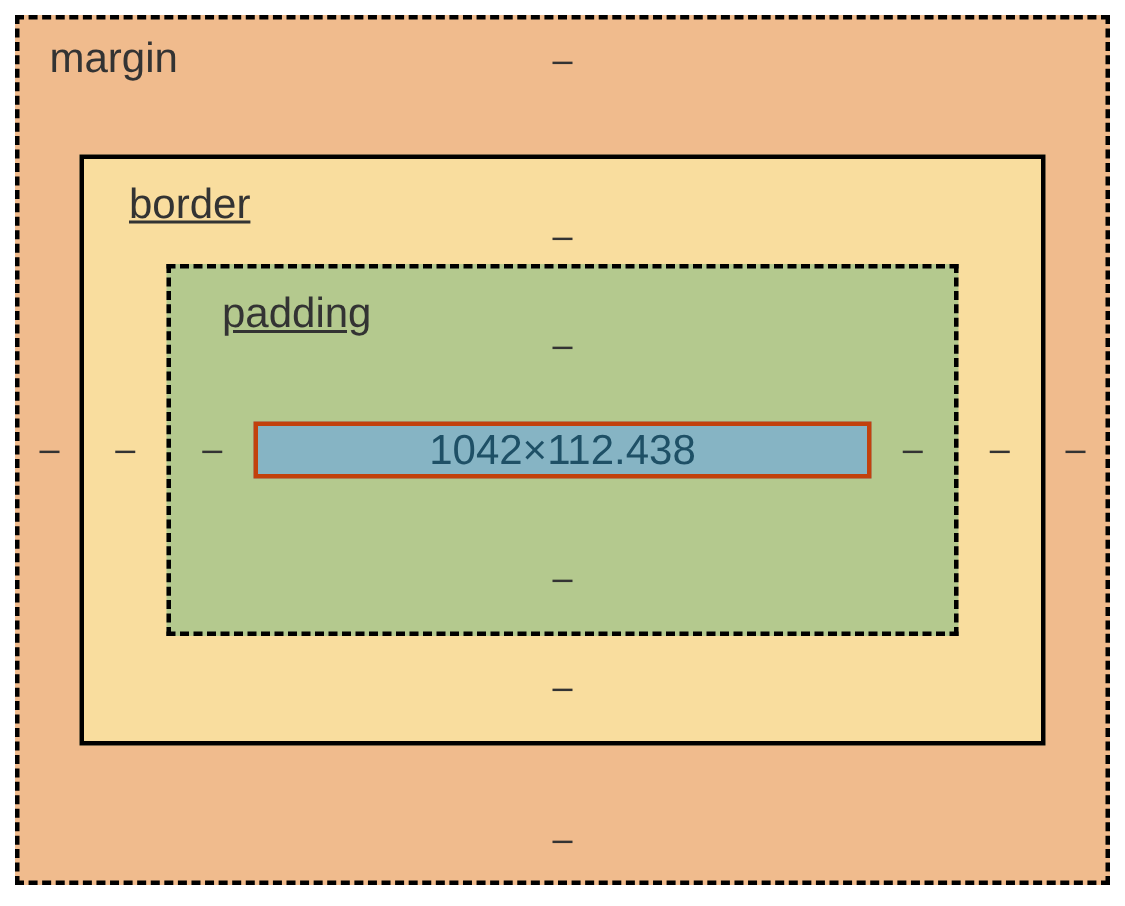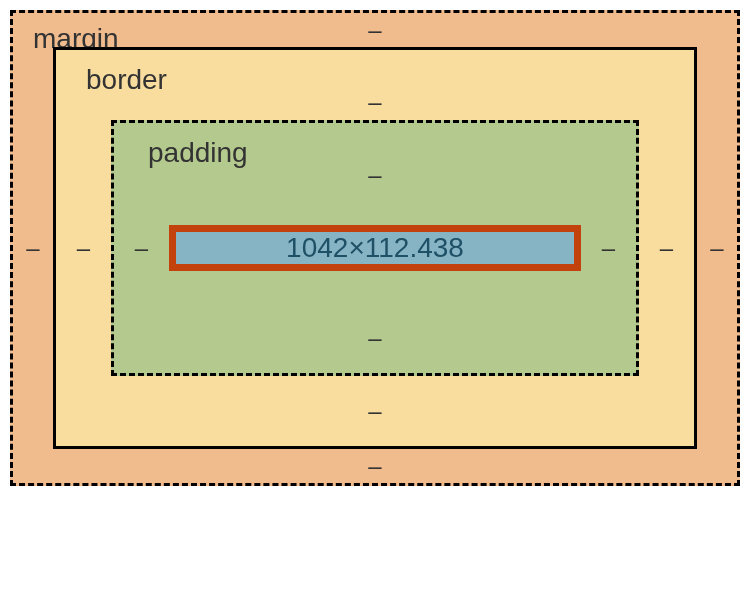--- a/index.html
+++ b/index.html
@@ -27,21 +27,21 @@
   }
   .dash {
     font-size: 24px;
     color: #333;
     text-align: center;
   }
 
   
   .margin-box {
     width: 730px;
-    height: 476px;
+    height: 580px;
     border: 3px dashed #000;
     background: #f0bb8d;
     display: flex;
     flex-direction: column;
   }
   .margin-box .top-gap { height: 55px; }
   .margin-box .bot-gap { height: 55px; display:flex; align-items:center; justify-content:center; }
   .margin-box .mid {
     flex: 1;
     display: flex;
@@ -82,36 +82,36 @@
   .padding-box .mid3 {
     flex: 1;
     display: flex;
     align-items: center;
   }
   .padding-box .side3 { width: 55px; display:flex; align-items:center; justify-content:center; }
 
   
   .content-box {
     flex: 1;
-    border: 7px solid #c2410c;
+    border: 3px solid #c2410c;
     background: #86b4c4;
     display: flex;
     align-items: center;
     justify-content: center;
     color: #1e5066;
     font-size: 28px;
   }
 
   
   .margin-box .top-gap { display:flex; align-items:center; justify-content:center; }
   .border-box .top-gap2 .dash,
   .padding-box .top-gap3 .dash { margin-top: -4px; }
 
   .margin-box .lbl { top:10px; left:20px; }
-  .border-box .lbl { top:14px; left:30px; }
+  .border-box .lbl { top:14px; left:30px;text-decoration:underline; }
   .padding-box .lbl { top:14px; left:34px; }
 </style>
 </head>
 <body>
 
 <div class="wrap">
   <div class="box margin-box">
     <span class="lbl">margin</span>
     <div class="top-gap">
         <span class="dash">–</span>

